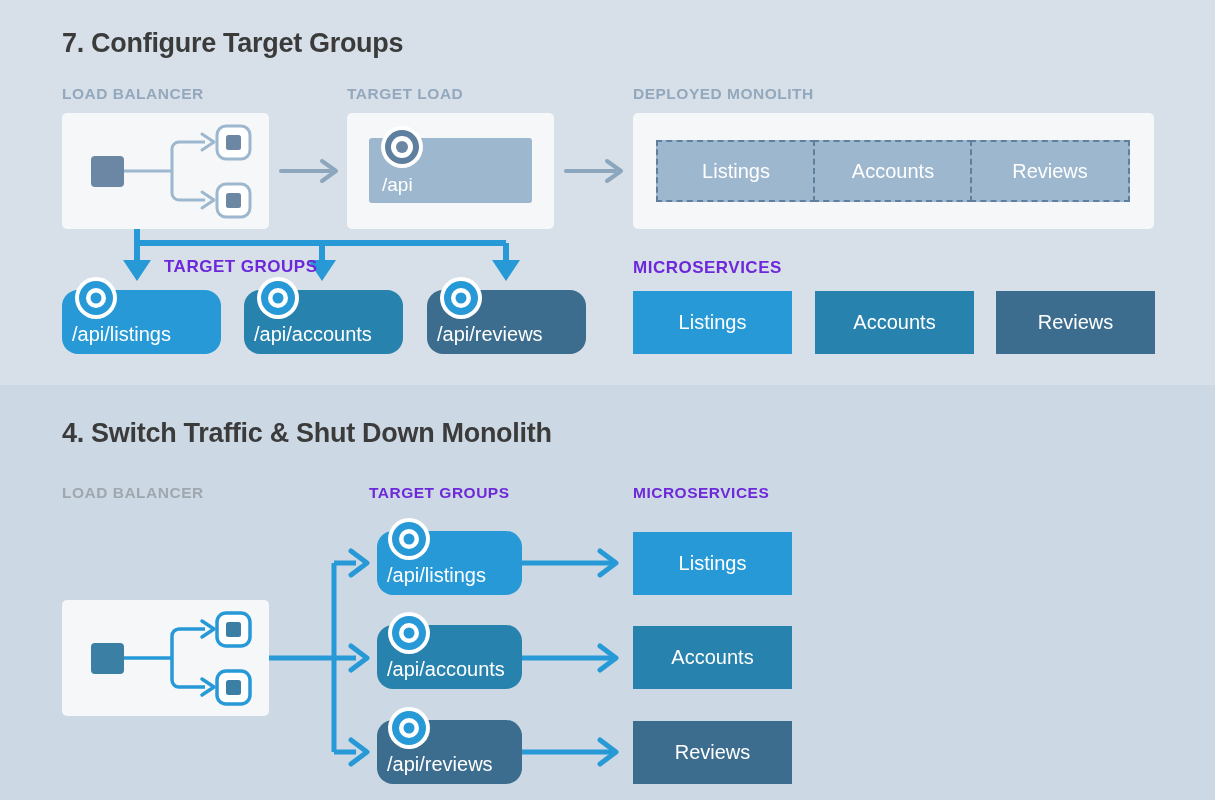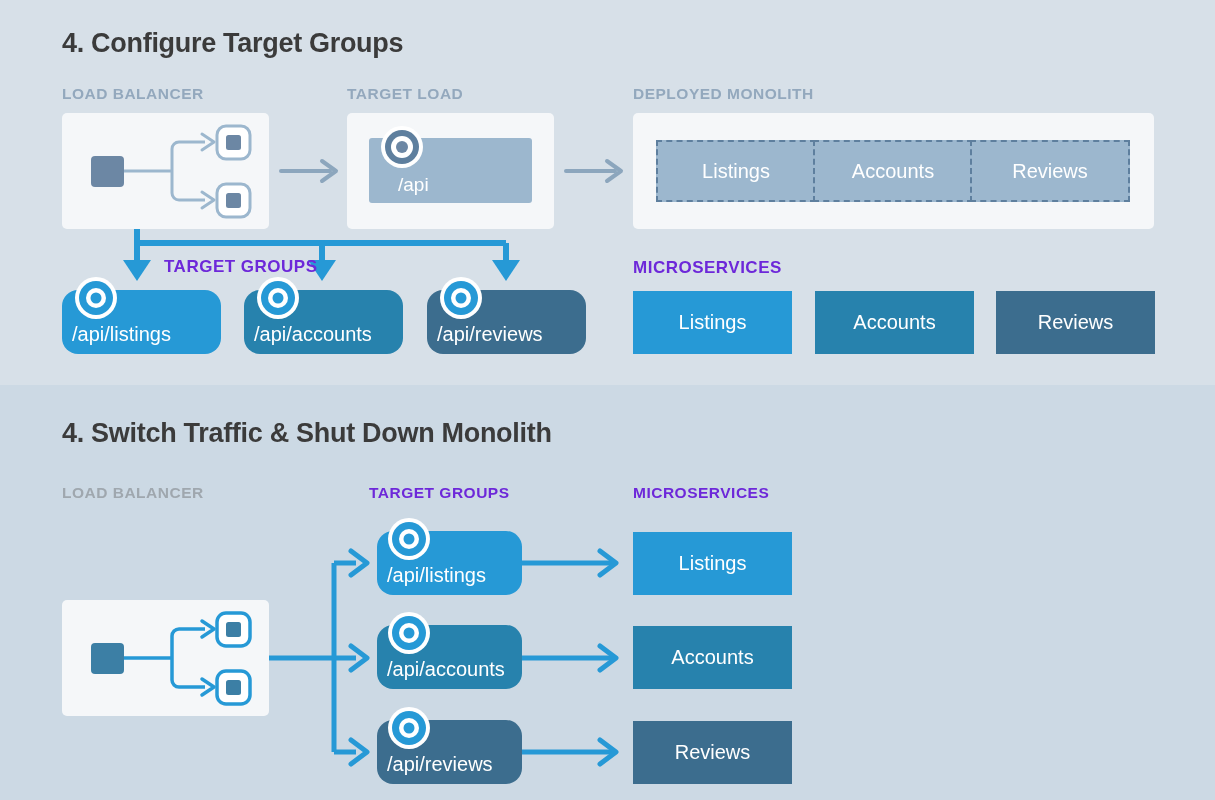--- a/index.html
+++ b/index.html
@@ -37,21 +37,21 @@
   .lb-svg { position: absolute; left: 0; top: 0; }
 
   
   .tg-card {
     position: absolute; background: #f5f7f9; border-radius: 5px;
   }
   .tg-inner {
     position: absolute; background: #9cb7ce; border-radius: 3px;
   }
   .tg-inner-text {
-    position: absolute; left: 29px; bottom: 7px;
+    position: absolute; left: 13px; bottom: 7px;
     font-size: 19px; color: #ffffff;
   }
 
   
   .mono-card {
     position: absolute; background: #f5f7f9; border-radius: 5px;
   }
   .mono-seg {
     position: absolute; background: #9cb7ce;
     border: 2.5px dashed #5e7f9e;
@@ -78,21 +78,21 @@
 
   .conn { position: absolute; left: 0; top: 0; pointer-events: none; }
 </style>
 </head>
 <body>
 
 <div class="page">
 
   <div class="section" id="section-3">
 
-    <div class="sec-title" id="s3-title">4. Configure Target Groups</div>
+    <div class="sec-title" id="s3-title">7. Configure Target Groups</div>
 
     <div class="col-label lbl-gray" style="left:62px; top:85px;">LOAD BALANCER</div>
     <div class="col-label lbl-gray" style="left:347px; top:85px;">TARGET LOAD</div>
     <div class="col-label lbl-gray" style="left:633px; top:85px;text-align:right;">DEPLOYED MONOLITH</div>
 
     <div class="lb-card" style="left:62px; top:113px; width:207px; height:116px;">
       <svg class="lb-svg" width="207" height="116" viewBox="0 0 207 116">
         <rect x="29" y="43" width="33" height="31" rx="4" fill="#6c87a4"></rect>
         <path d="M62 58 H110" stroke="#9cb7ce" stroke-width="3" fill="none"></path>
         <path d="M110 58 V36 a7 7 0 0 1 7-7 H143" stroke="#9cb7ce" stroke-width="3" fill="none"></path>

